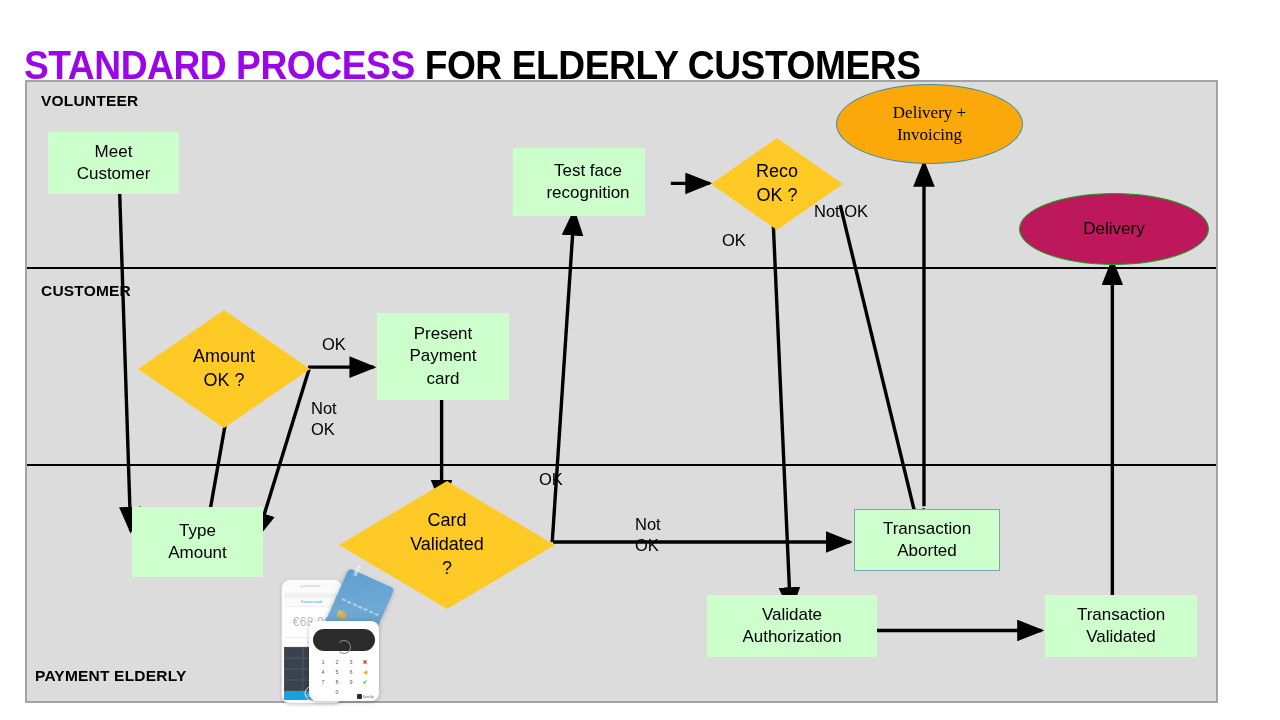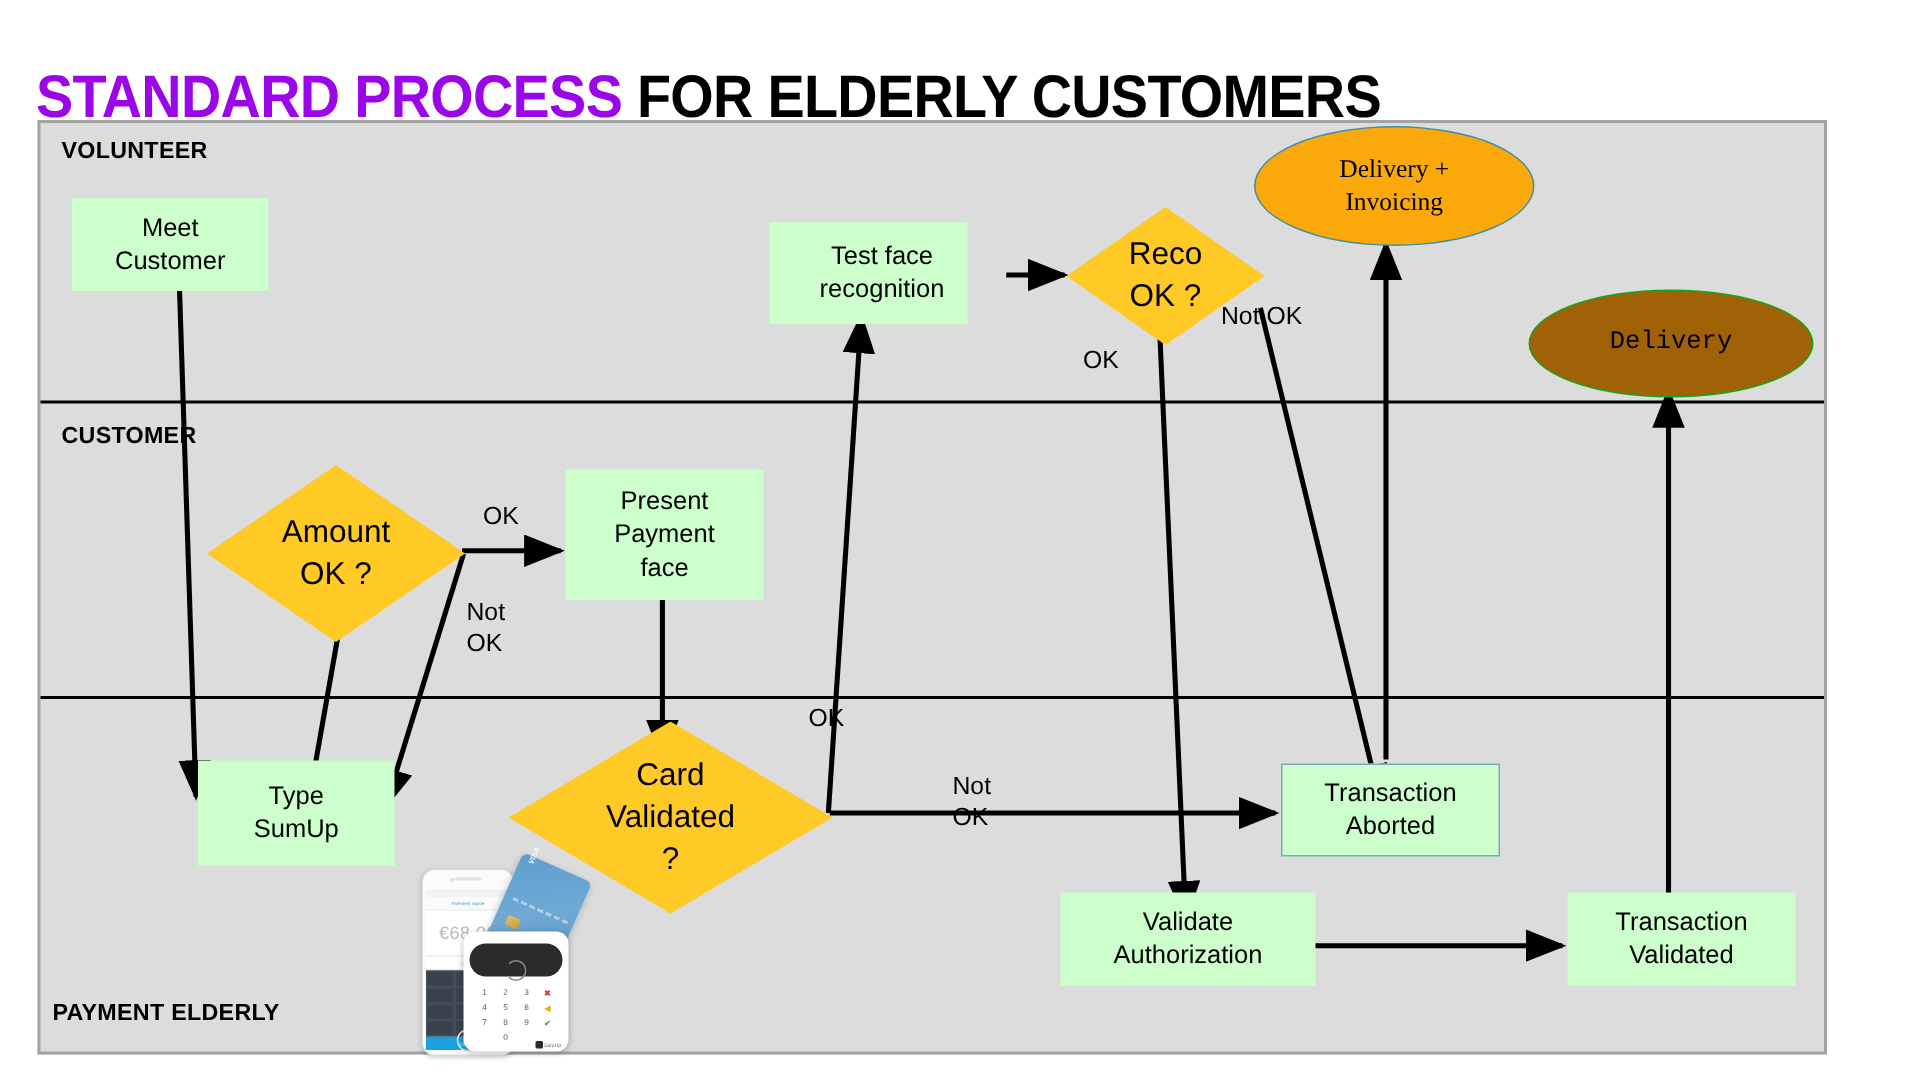--- a/index.html
+++ b/index.html
@@ -74,38 +74,38 @@
     background:#FFC926;
     clip-path:polygon(50% 0%, 100% 50%, 50% 100%, 0% 50%);
   }
   .diamond-text{
     position:absolute;
     inset:0;
     display:flex;
     align-items:center;
     justify-content:center;
     text-align:center;
-    font-size:21px;
+    font-size:18px;
     line-height:1.32;
     color:#000;
   }
   .ellipse{
     position:absolute;
     display:flex;
     align-items:center;
     justify-content:center;
     text-align:center;
     border-radius:50%;
     font-size:17px;
     line-height:1.32;
     color:#000;
     z-index:5;
   }
   .ell-orange{ background:#FAA80A; border:1.5px solid #3E8FA6; }
-  .ell-green{ background:#a16207; border:1.5px solid #14A714;font-family:Liberation Mono, monospace; }
+  .ell-green{ background:#be185d; border:1.5px solid #14A714; }
 
   .edge-label{
     position:absolute;
     font-size:16.5px;
     color:#000;
     line-height:1.25;
     white-space:pre-line;
     z-index:7;
   }
 
@@ -289,24 +289,24 @@
   <div class="ellipse ell-green" style="left:992px; top:111px; width:188px; height:70px;">Delivery</div>
 
   <div class="diamond-wrap" style="left:111px; top:228px; width:172px; height:118px;">
     <div class="diamond-shape"></div>
     <div class="diamond-text" style="white-space:pre-line;">Amount
 OK ?</div>
   </div>
 
   <div class="node proc" style="left:350px; top:231px; width:132px; height:87px; white-space:pre-line;">Present
 Payment
-face</div>
+card</div>
 
   <div class="node proc" style="left:105px; top:425px; width:131px; height:70px; white-space:pre-line;">Type
-SumUp</div>
+Amount</div>
 
   <div class="diamond-wrap" style="left:312px; top:399px; width:216px; height:128px;">
     <div class="diamond-shape"></div>
     <div class="diamond-text" style="white-space:pre-line;">Card
 Validated
 ?</div>
   </div>
 
   <div class="node proc bordered" style="left:827px; top:427px; width:146px; height:62px; white-space:pre-line;">Transaction
 Aborted</div>

